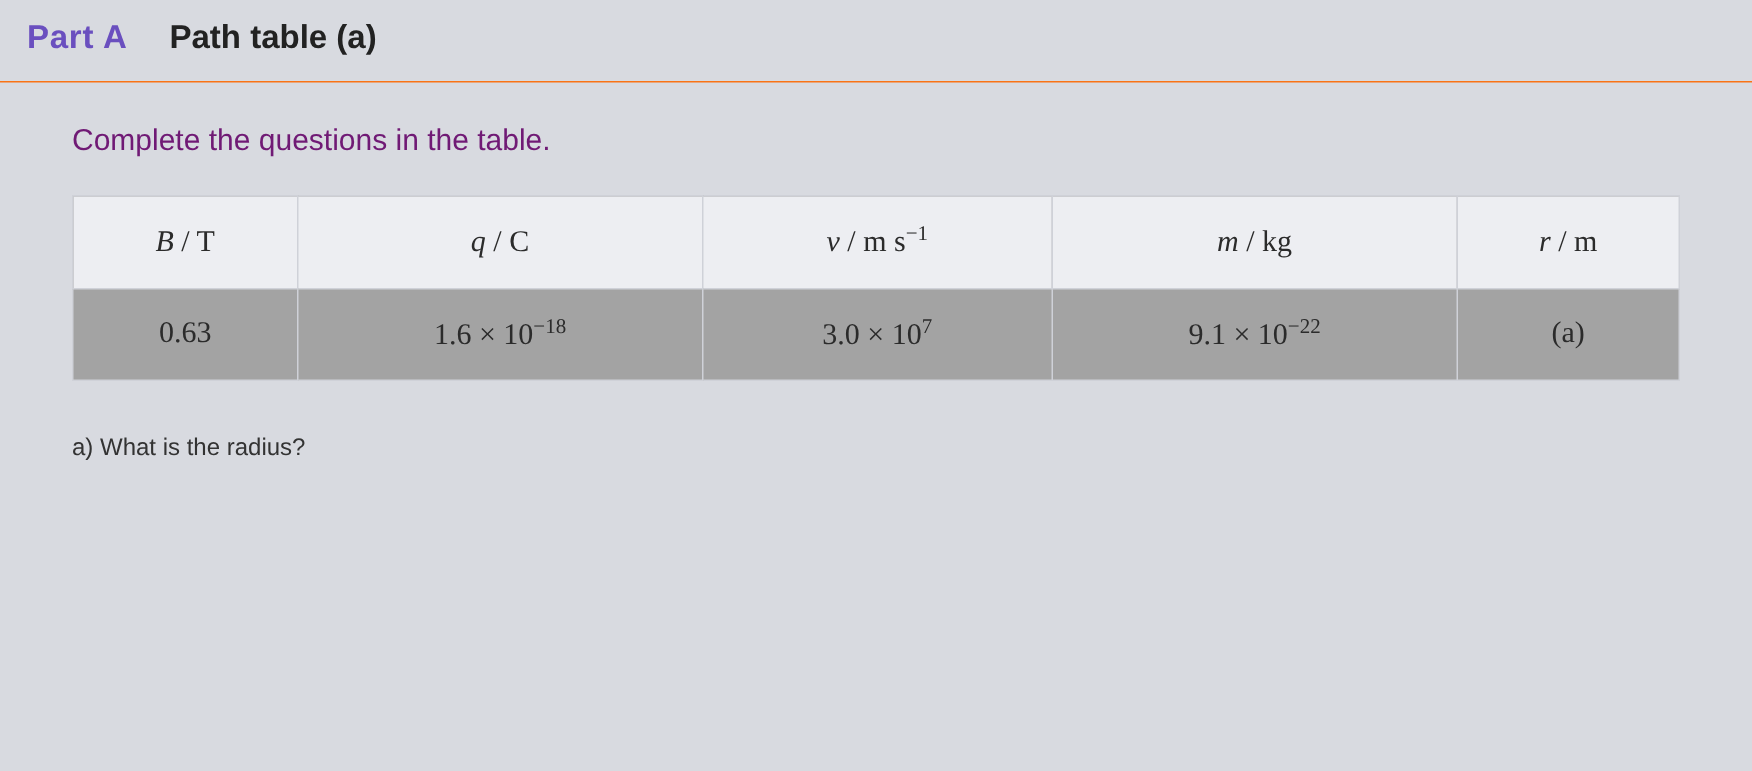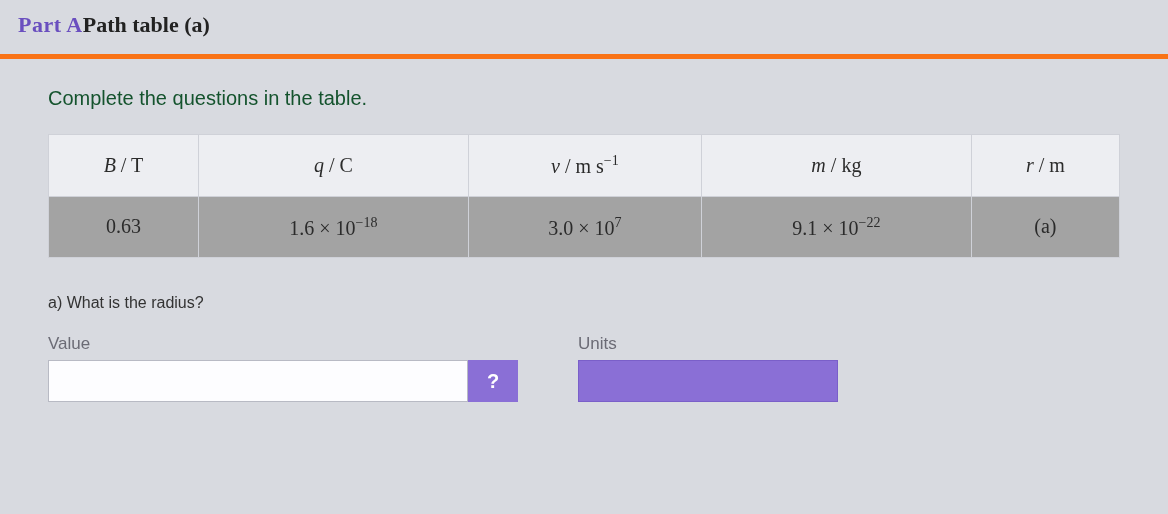--- a/index.html
+++ b/index.html
@@ -7,41 +7,41 @@
     font-family: Arial, Helvetica, sans-serif;
     background: #d8dae0;
     width: 1168px;
     height: 514px;
     overflow: hidden;
     color: #2b2b2b;
   }
   .header {
     display: flex;
     align-items: center;
+    gap: 28px;
     padding: 12px 18px 16px 18px;
-    border-bottom: 5px solid #f97316;
-    font-family: Liberation Serif, serif;
+    border-bottom: 1px solid #f97316;
   }
   .part-label {
     color: #6a4fbf;
     font-weight: 700;
     font-size: 22px;
     letter-spacing: 0.5px;
   }
   .part-title {
     color: #222;
     font-weight: 700;
     font-size: 22px;
   }
   .content {
     padding: 28px 48px 0 48px;
   }
   .instruction {
     font-size: 20px;
-    color: #14532d;
+    color: #701a75;
     margin-bottom: 24px;
   }
   table.data {
     width: 100%;
     border-collapse: collapse;
     background: #a3a3a3;
   }
   table.data th, table.data td {
     text-align: center;
     padding: 18px 10px;
@@ -152,27 +152,13 @@
         <td>
           <span>9.1 × 10</span><sup>−22</sup>
         </td>
         <td>(a)</td>
       </tr>
     </tbody>
   </table>
 
   <p class="sub-question">a) What is the radius?</p>
 
-  <div class="answer-row">
-    <div class="field-group">
-      <span class="field-label">Value</span>
-      <div class="value-wrap">
-        <input class="value-input" type="text" value="" style="">
-        <button class="hint-btn">?</button>
-      </div>
-    </div>
-
-    <div class="field-group">
-      <span class="field-label">Units</span>
-      <div class="units-box"></div>
-    </div>
-  </div>
 </div>
 
 </body></html>

